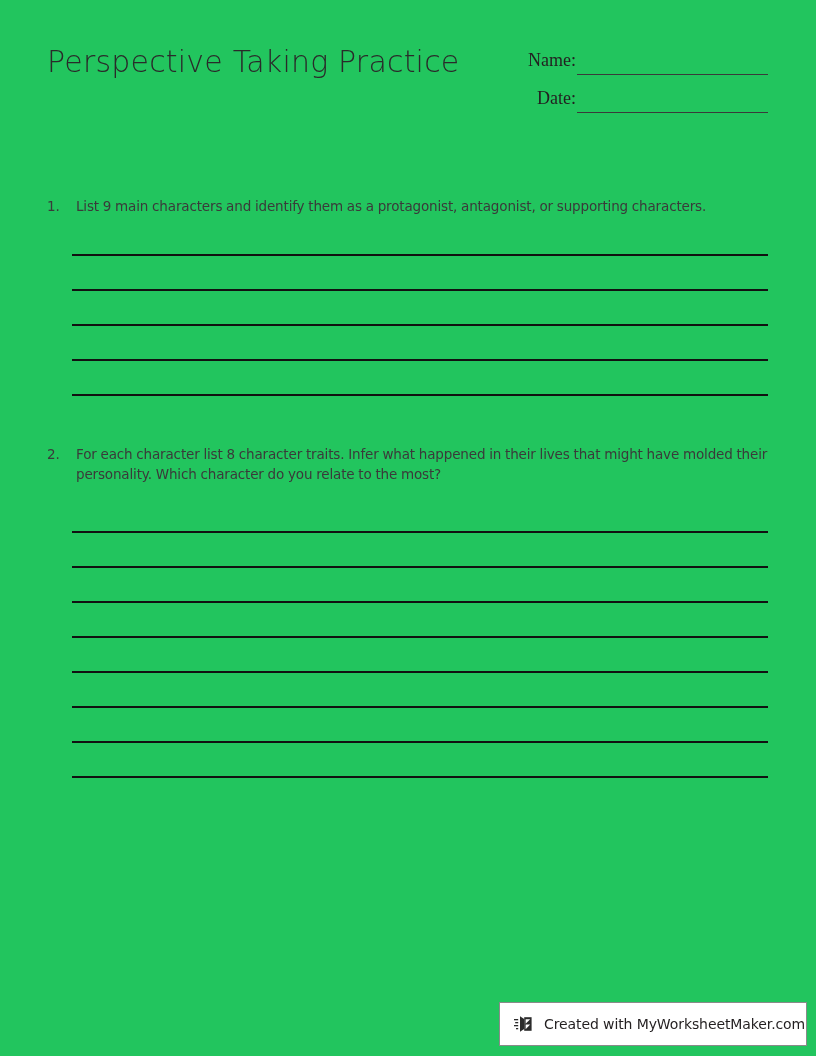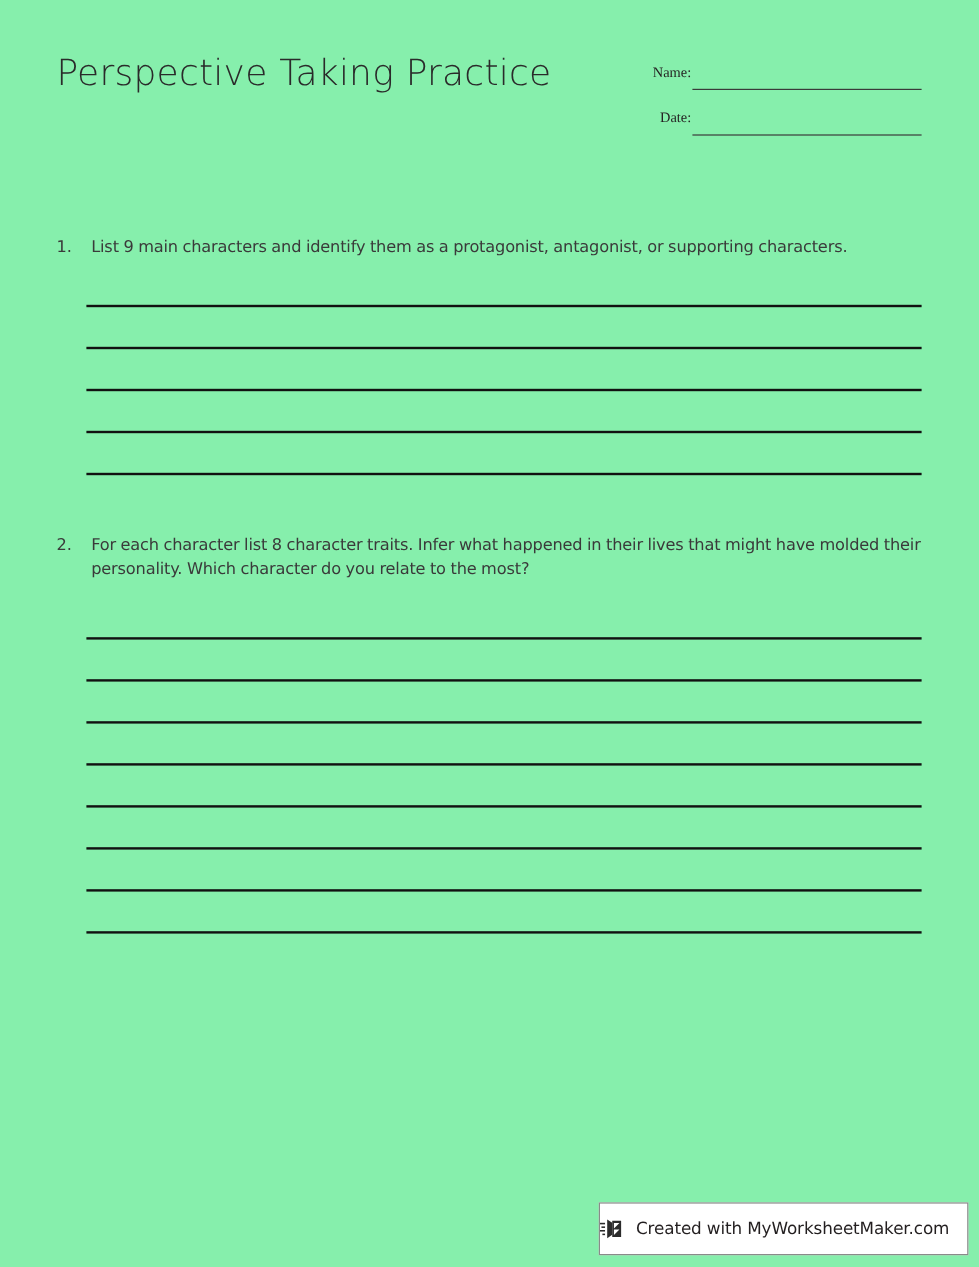--- a/index.html
+++ b/index.html
@@ -13,21 +13,21 @@
     height: 1056px;
     position: relative;
     font-family: "Liberation Sans", sans-serif;
     color: #231f20;
     overflow: hidden;
   }
 
   .page {
     position: absolute;
     inset: 0;
-    background: #86efac;
+    background: #22c55e;
   }
 
   
   .header {
     position: absolute;
     left: 0;
     top: 0;
     width: 816px;
     height: 150px;
   }
@@ -55,21 +55,21 @@
   .nd-row {
     position: relative;
     height: 38px;
   }
 
   .nd-label {
     position: absolute;
     right: 196px;
     top: 0;
     font-family: "Liberation Serif", serif;
-    font-size: 12px;
+    font-size: 18px;
     color: #231f20;
     white-space: nowrap;
     line-height: 20px;
   }
 
   .nd-rule {
     position: absolute;
     left: 65px;
     top: 24px;
     width: 191px;
@@ -130,20 +130,21 @@
     position: absolute;
     left: 499px;
     top: 1002px;
     width: 308px;
     height: 44px;
     box-sizing: border-box;
     border: 1.2px solid #8a8a8a;
     background: #ffffff;
     display: flex;
     align-items: center;
+    padding-left: 14px;
   }
 
   .badge-logo {
     width: 22px;
     height: 22px;
     flex: 0 0 auto;
     margin-right: 8px;
     display: block;
   }
 

